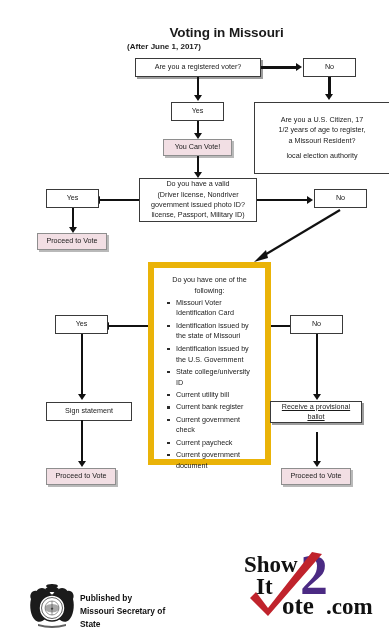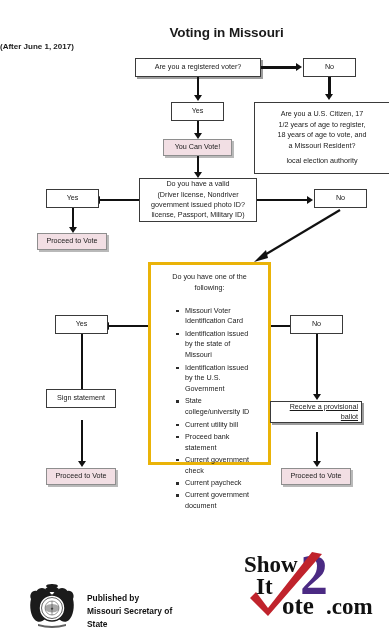--- a/index.html
+++ b/index.html
@@ -32,70 +32,70 @@
     font-size: 13.5px;
     font-weight: bold;
     letter-spacing: -0.1px;
     margin-left: 32px;
   }
   .subtitle {
     position: absolute;
     left: 0;
     top: 42px;
     width: 328px;
+    text-align: center;
     font-size: 8px;
     font-weight: bold;
   }
 
   
   .box {
     position: absolute;
     box-sizing: border-box;
     background: #ffffff;
     border: 1px solid #3a3a3a;
     display: flex;
     align-items: center;
     justify-content: center;
     text-align: center;
     font-size: 7.2px;
     line-height: 1.45;
     padding: 2px 3px;
   }
   .box.shadow {
     box-shadow: 2px 2px 0 0 #9d9d9d;
-    text-align: right;
   }
   .box.pink {
     background: #f2dfe4;
     border: 1px solid #8e8e8e;
     box-shadow: 2px 2px 0 0 #b9b9b9;
   }
   .box .lines {
     width: 100%;
   }
   .box .lines div { display: block; }
   .gap { height: 5px; }
 
   
   .listbox {
     position: absolute;
     box-sizing: border-box;
     background: #ffffff;
-    border: 3px solid #eab308;
+    border: 6px solid #eab308;
     font-size: 7.2px;
     line-height: 1.5;
     padding: 7px 6px 10px 6px;
   }
   .listbox .lead {
     text-align: center;
     margin-bottom: 1px;
     padding: 0 10px;
   }
   .listbox ul {
-    margin: 12px;
+    margin: 0;
     padding: 0 0 0 16px;
     list-style: none;
   }
   .listbox li {
     position: relative;
     margin: 0 0 1.5px 0;
   }
   .listbox li::before {
     content: "";
     position: absolute;
@@ -146,21 +146,21 @@
   
   .seal {
     position: absolute;
     left: 26px;
     top: 582px;
     width: 52px;
     height: 50px;
   }
   .publisher {
     position: absolute;
-    left: 87px;
+    left: 80px;
     top: 592px;
     font-size: 8.4px;
     font-weight: bold;
     line-height: 1.55;
     color: #111111;
   }
   .logo {
     position: absolute;
     left: 238px;
     top: 546px;
@@ -187,21 +187,20 @@
     <span>No</span>
   </div>
 
   <div class="vline" style="left:328.3px; top:77px; height:19px;"></div>
   <div class="arrow-down" style="left:325.3px; top:94px;"></div>
 
   <div class="box" style="left:254px; top:102px; width:136px; height:72px;">
     <div class="lines">
       <div>Are you a U.S. Citizen, 17</div>
       <div>1/2 years of age to register,</div>
-      <div>18 years of age to vote, and</div>
       <div>a Missouri Resident?</div>
       <div class="gap"></div>
       <div>local election authority</div>
     </div>
   </div>
 
   <div class="vline" style="left:196.8px; top:77px; height:20px;"></div>
   <div class="arrow-down" style="left:193.8px; top:95px;"></div>
 
   <div class="box" style="left:171px; top:102px; width:53px; height:19px;">
@@ -257,38 +256,38 @@
     <div class="lead">
       <div>Do you have one of the</div>
       <div>following:</div>
     </div>
     <ul>
       <li>Missouri Voter Identification Card</li>
       <li>Identification issued by the state of Missouri</li>
       <li>Identification issued by the U.S. Government</li>
       <li>State college/university ID</li>
       <li>Current utility bill</li>
-      <li>Proceed bank statement</li>
+      <li>Current bank register</li>
       <li>Current government check</li>
       <li>Current paycheck</li>
       <li>Current government document</li>
     </ul>
   </div>
 
   <div class="hline" style="left:108px; top:324.8px; width:40px;"></div>
   <div class="arrow-left" style="left:103px; top:321.8px;"></div>
 
   <div class="box" style="left:55px; top:315px; width:53px; height:19px;">
     <span>Yes</span>
   </div>
 
   <div class="vline" style="left:80.8px; top:334px; height:64px;"></div>
   <div class="arrow-down" style="left:77.8px; top:394px;"></div>
 
-  <div class="box" style="left:46px; top:389px; width:70px; height:19px;text-align:center;">
+  <div class="box" style="left:46px; top:402px; width:86px; height:19px;text-align:center;">
     <span>Sign statement</span>
   </div>
 
   <div class="vline" style="left:80.8px; top:420px; height:44px;"></div>
   <div class="arrow-down" style="left:77.8px; top:461px;"></div>
 
   <div class="box pink" style="left:46px; top:468px; width:70px; height:17px;">
     <span>Proceed to Vote</span>
   </div>
 

